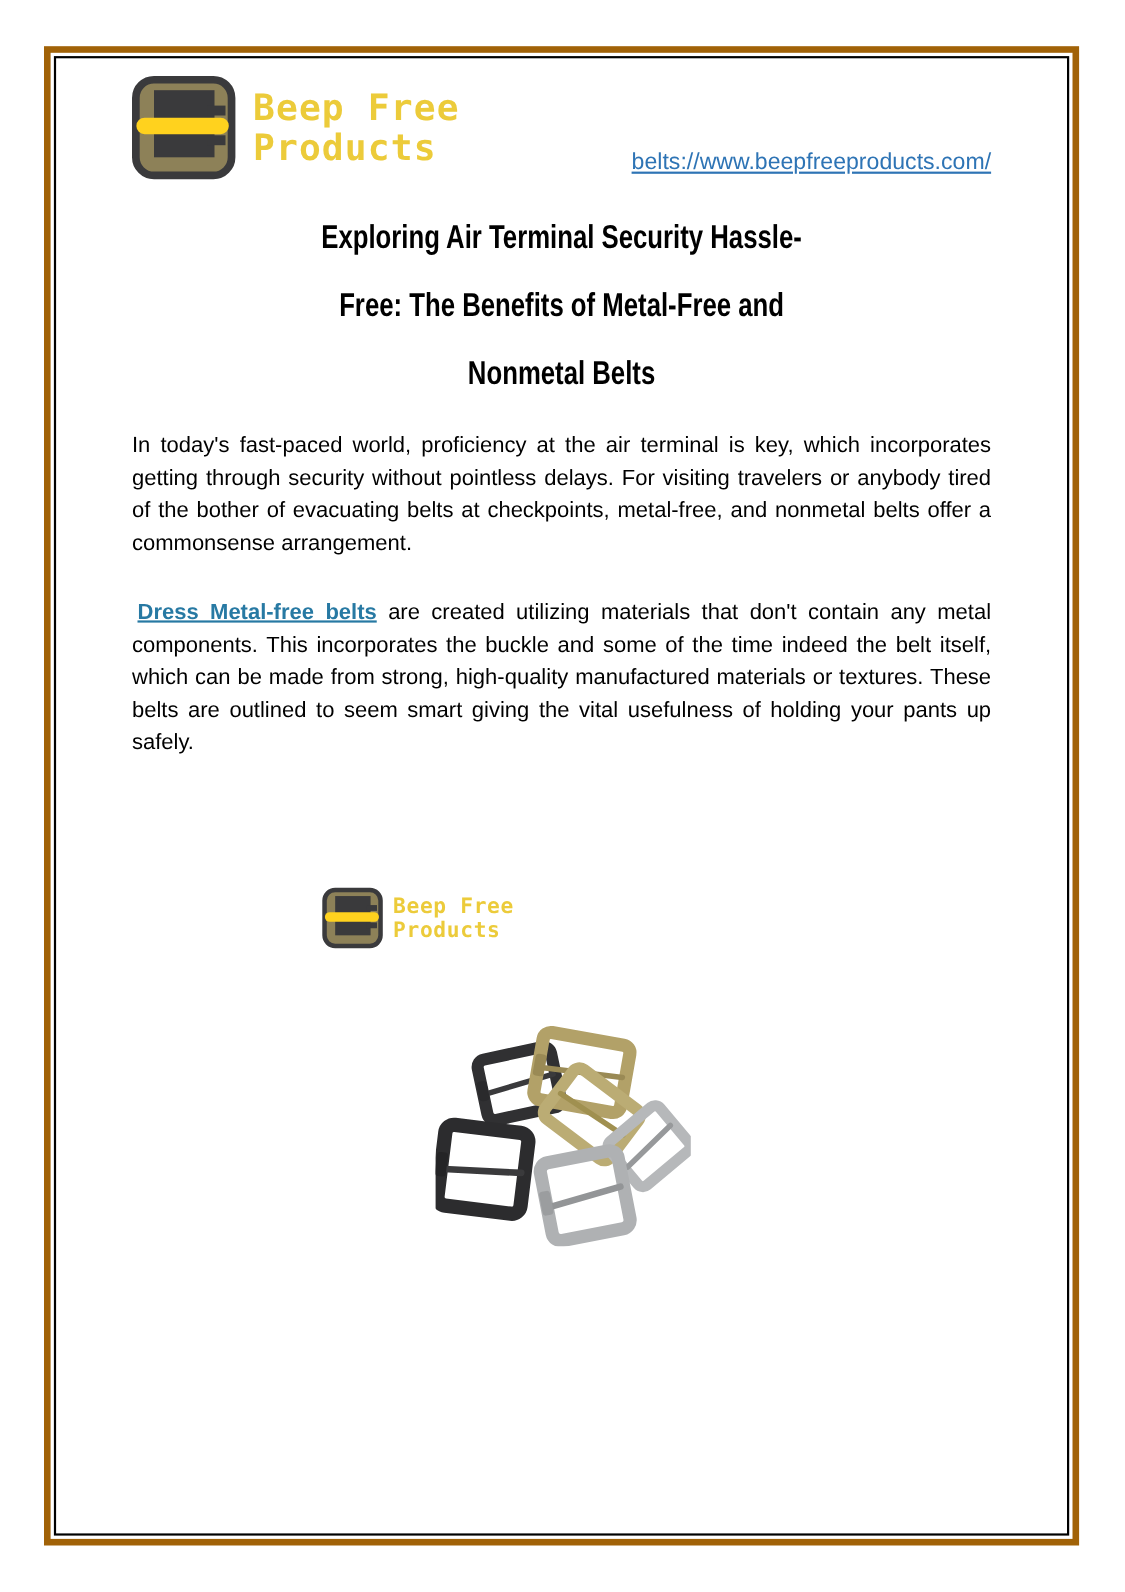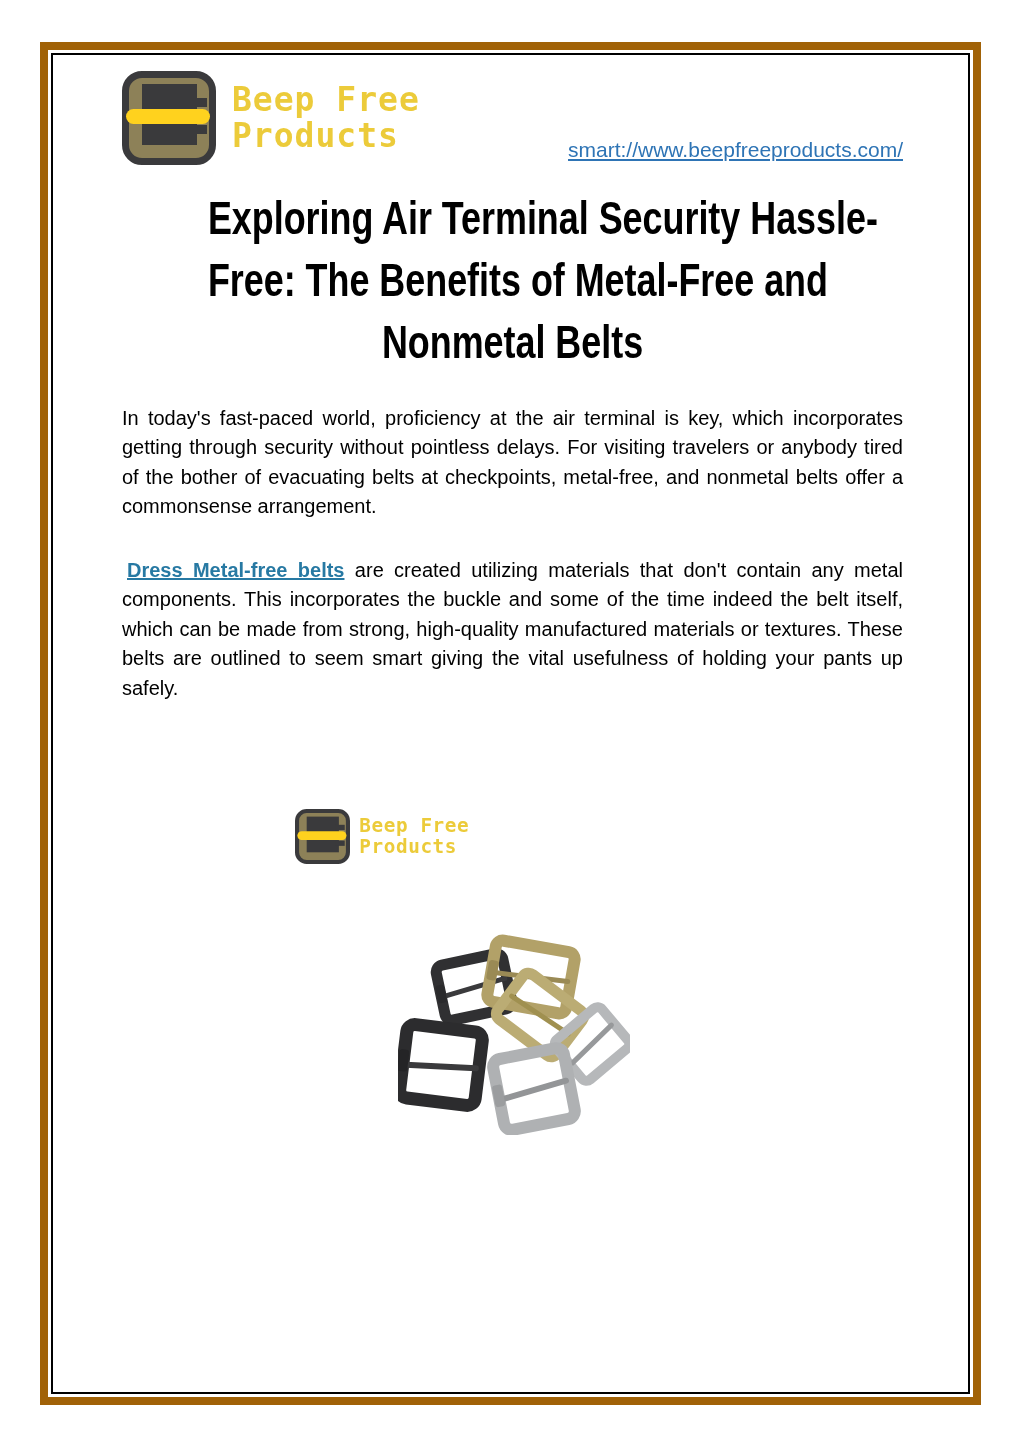--- a/index.html
+++ b/index.html
@@ -3,21 +3,21 @@
 <meta charset="utf-8">
 <style>
   html,body{margin:0;padding:0;}
   body{
     width:1023px;height:1447px;background:#ffffff;position:relative;
     font-family:"Liberation Sans",sans-serif;color:#000;
     overflow:hidden;
   }
   .frame-outer{
     position:absolute;left:40px;top:42px;right:42px;bottom:42px;
-    border:8px solid #a16207;
+    border:6px solid #a16207;
   }
   .frame-inner{
     position:absolute;left:3px;top:3px;right:3px;bottom:3px;
     border:2px solid #000;
   }
   .content{
     position:absolute;left:69px;top:0;width:781px;
   }
   
   .header-row{
@@ -47,21 +47,21 @@
     font-family:"DejaVu Sans Mono",monospace;font-weight:bold;
     color:var(--logo_text_yellow);font-size:33px;line-height:36px;
     letter-spacing:1px;white-space:nowrap;
   }
   .url-link{
     color:var(--url_blue);text-decoration:underline;
     font-size:21px;line-height:26px;margin-bottom:2px;white-space:nowrap;
   }
   
   .doc-title{
-    margin-top:22px;font-weight:bold;font-size:46px;line-height:62px;
+    margin-top:22px;font-weight:bold;font-size:30px;line-height:62px;
     text-align:center;color:#000;
   }
   .doc-title .tline{
     transform:scaleX(0.78);transform-origin:50% 50%;white-space:nowrap;
     letter-spacing:0px;
   }
   
   .para{
     font-size:20px;line-height:29.5px;text-align:justify;
     text-justify:inter-word;color:#000;
@@ -99,21 +99,21 @@
             <div class="buckle-hole"></div>
             <div class="buckle-tab1"></div>
             <div class="buckle-tab2"></div>
             <div class="buckle-bar"></div>
           </div>
           <div class="logo-text">
             <div>Beep Free</div>
             <div>Products</div>
           </div>
         </div>
-        <a class="url-link" href="#">smart://www.beepfreeproducts.com/</a>
+        <a class="url-link" href="#">belts://www.beepfreeproducts.com/</a>
       </div>
 
       <h1 class="doc-title">
         <div class="tline">Exploring Air Terminal Security Hassle-</div>
         <div class="tline">Free: The Benefits of Metal-Free and</div>
         <div class="tline">Nonmetal Belts</div>
       </h1>
 
       <p class="para para1">In today's fast-paced world, proficiency at the air terminal is key, which incorporates getting through security without pointless delays. For visiting travelers or anybody tired of the bother of evacuating belts at checkpoints, metal-free, and nonmetal belts offer a commonsense arrangement.</p>
 

